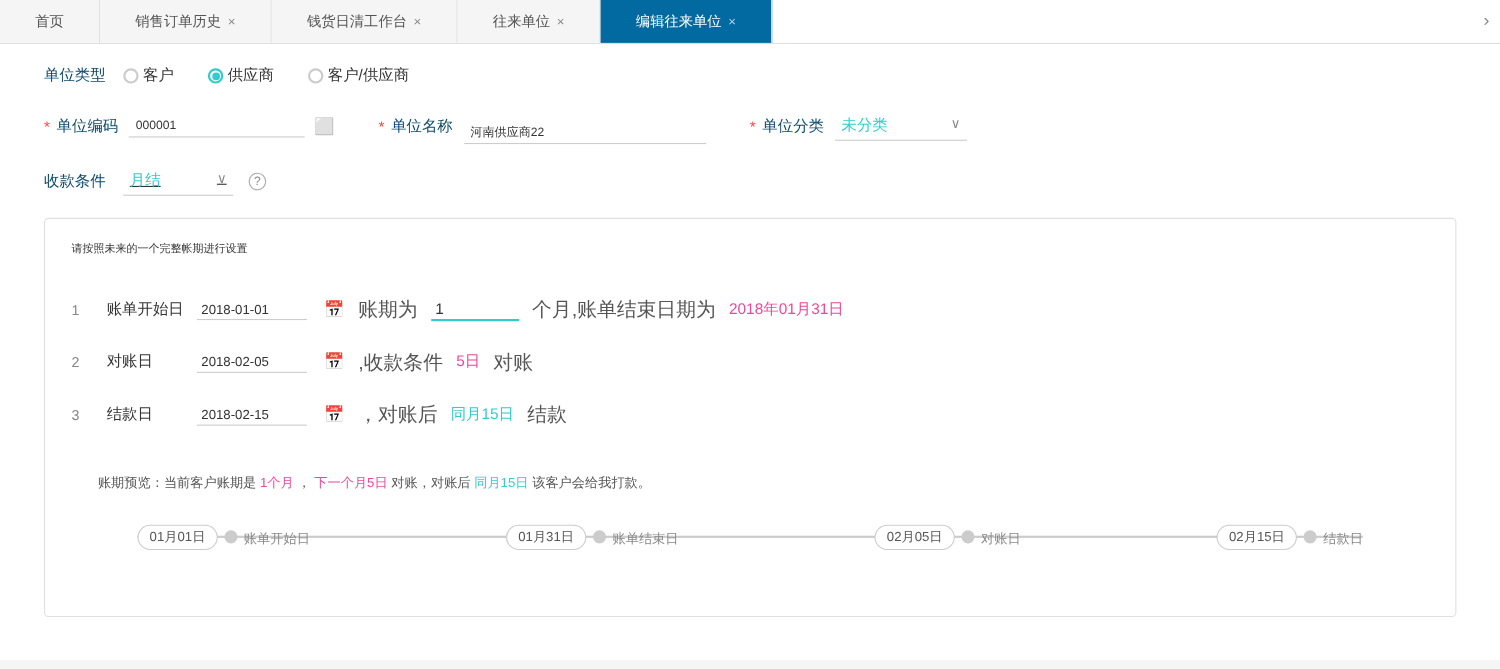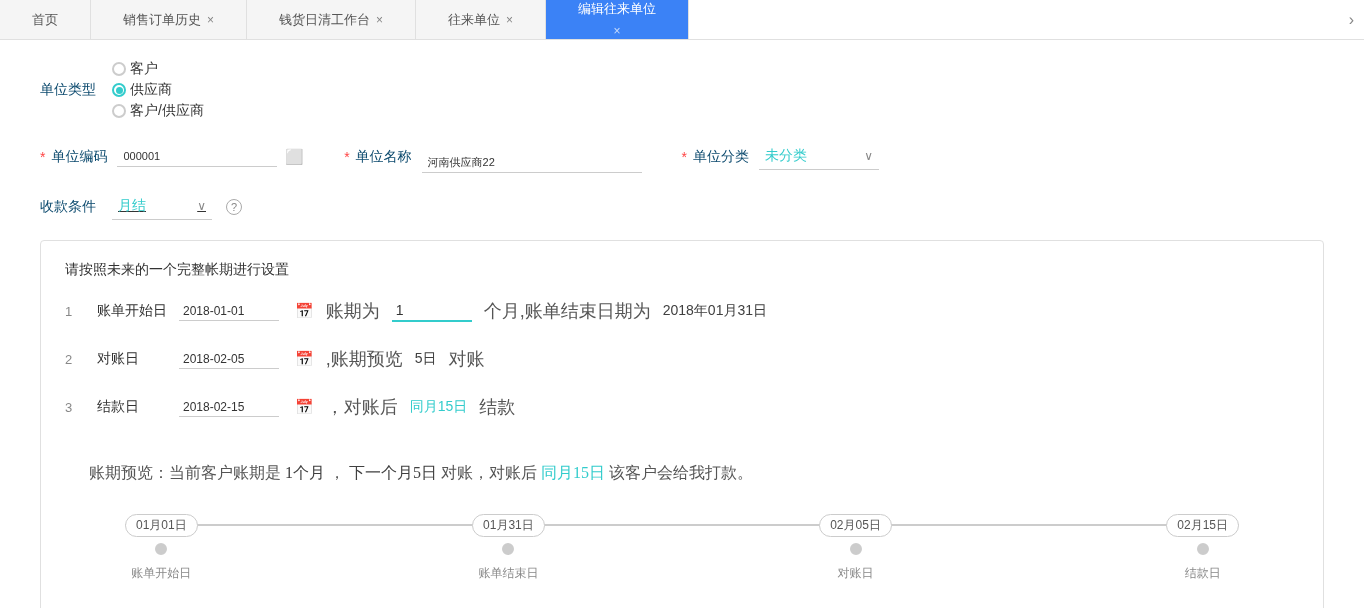--- a/index.html
+++ b/index.html
@@ -19,24 +19,23 @@
       padding: 0 32px;
       cursor: pointer;
       border-right: 1px solid #e0e0e0;
       font-size: 13px;
       color: #555;
       white-space: nowrap;
       gap: 6px;
       background: #f5f5f5;
     }
     .tab.active {
-      background: #3b82f6;
+      background: #0369a1;
       color: #fff;
       border-bottom: none;
-      flex-direction: column;
     }
     .tab .close-x {
       font-size: 12px;
       opacity: 0.7;
       cursor: pointer;
     }
     .tab-more {
       display: flex;
       align-items: center;
       padding: 0 10px;
@@ -68,23 +67,22 @@
       margin-right: 6px;
     }
     .required-star {
       color: #f44;
       margin-right: 2px;
     }
 
     
     .radio-group {
       display: flex;
-      gap: 3px;
-      align-items: flex-start;
-      flex-direction: column;
+      gap: 31px;
+      align-items: center;
     }
     .radio-item {
       display: flex;
       align-items: center;
       gap: 4px;
       cursor: pointer;
     }
     .radio-circle {
       width: 14px;
       height: 14px;
@@ -118,21 +116,20 @@
       width: 160px;
     }
     .form-input-wide {
       width: 220px;
       margin-top: 12px;
     }
 
     
     .select-wrapper {
       display: flex;
-      align-items: center;
       border-bottom: 1px solid #ccc;
       padding: 4px 6px;
       min-width: 120px;
       cursor: pointer;
     }
     .select-value {
       flex: 1;
       color: #3cc;
       font-size: 14px;
     }
@@ -151,23 +148,23 @@
     }
 
     
     .section-box {
       border: 1px solid #e0e0e0;
       border-radius: 4px;
       padding: 20px 24px;
       margin-top: 4px;
     }
     .section-title {
-      font-size: 14px;
+      font-size: 10px;
       color: #333;
-      margin-bottom: 20px;
+      margin-bottom: 36px;
     }
 
     
     .period-row {
       display: flex;
       align-items: center;
       margin-bottom: 24px;
       gap: 12px;
     }
     .period-num {
@@ -196,54 +193,53 @@
       font-size: 14px;
       width: 80px;
       color: #333;
       text-align: left;
     }
     .period-desc {
       color: #555;
       font-size: 18px;
     }
     .highlight-orange {
-      color: #404040;
+      color: #ec4899;
       font-weight: 500;
     }
     .highlight-teal {
       color: #3cc;
       font-weight: 500;
     }
 
     
     .preview-section {
       padding: 16px 24px;
-      font-size: 16px;
+      font-size: 12px;
       color: #555;
       line-height: 1.8;
-      font-family: Liberation Serif, serif;
     }
     .timeline-line {
       position: absolute;
       top: 20px;
       left: 60px;
       right: 60px;
       height: 2px;
       background: #ccc;
     }
     .timeline-points {
       display: flex;
       width: 100%;
       justify-content: space-between;
       position: relative;
       z-index: 1;
     }
     .timeline-point {
       display: flex;
-      flex-direction: column;
+      flex-direction: row;
       align-items: center;
       gap: 6px;
     }
     .timeline-dot {
       width: 12px;
       height: 12px;
       border-radius: 50%;
       background: #ccc;
       border: 2px solid #ccc;
     }
@@ -375,21 +371,21 @@
       <input class="period-months-input" type="text" value="1" style="">
       <span class="period-desc">个月,账单结束日期为</span>
       <span class="highlight-orange">2018年01月31日</span>
     </div>
 
     <div class="period-row">
       <span class="period-num">2</span>
       <span class="period-label">对账日</span>
       <input class="period-input" type="text" value="2018-02-05" style="">
       <span class="cal-icon">📅</span>
-      <span class="period-desc">,账期预览</span>
+      <span class="period-desc">,收款条件</span>
         <span class="highlight-orange">5日</span>
         <span class="period-desc">对账</span>
     </div>
 
     <div class="period-row">
       <span class="period-num">3</span>
       <span class="period-label">结款日</span>
       <input class="period-input" type="text" value="2018-02-15" style="">
       <span class="cal-icon">📅</span>
       <span class="period-desc">，对账后</span>

